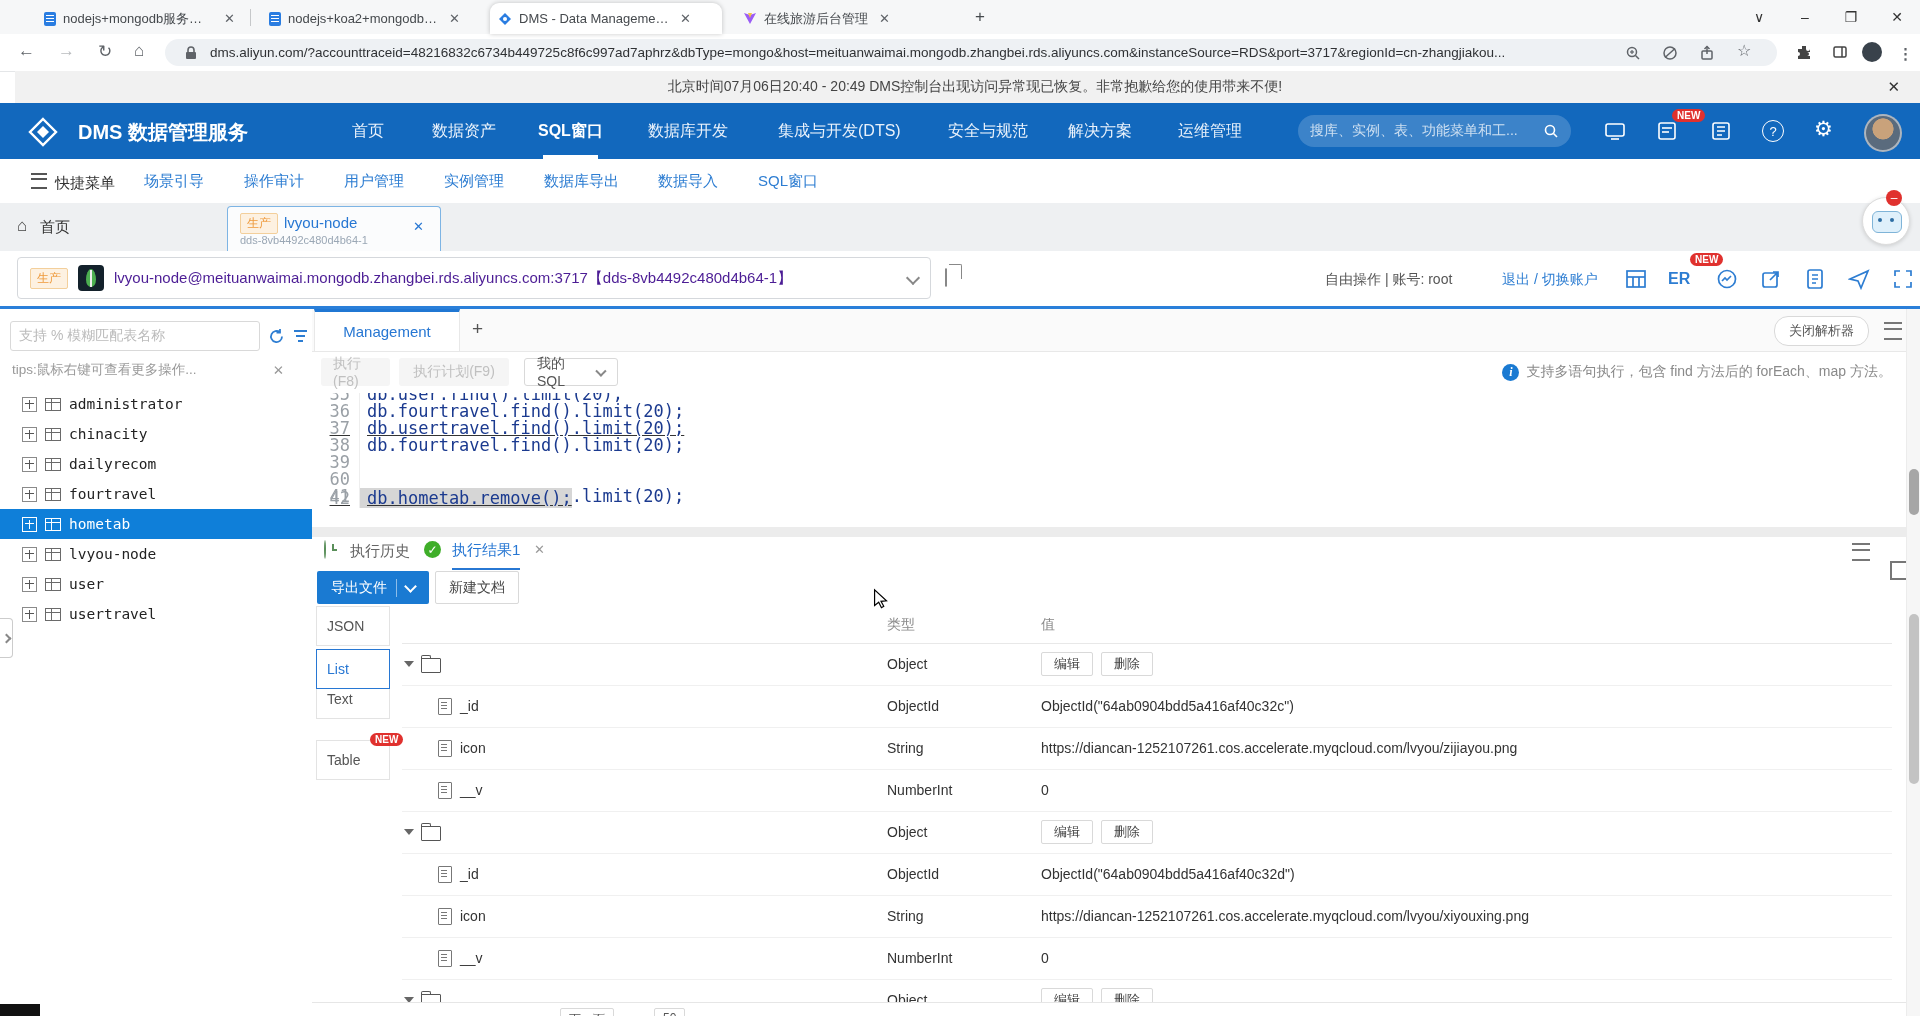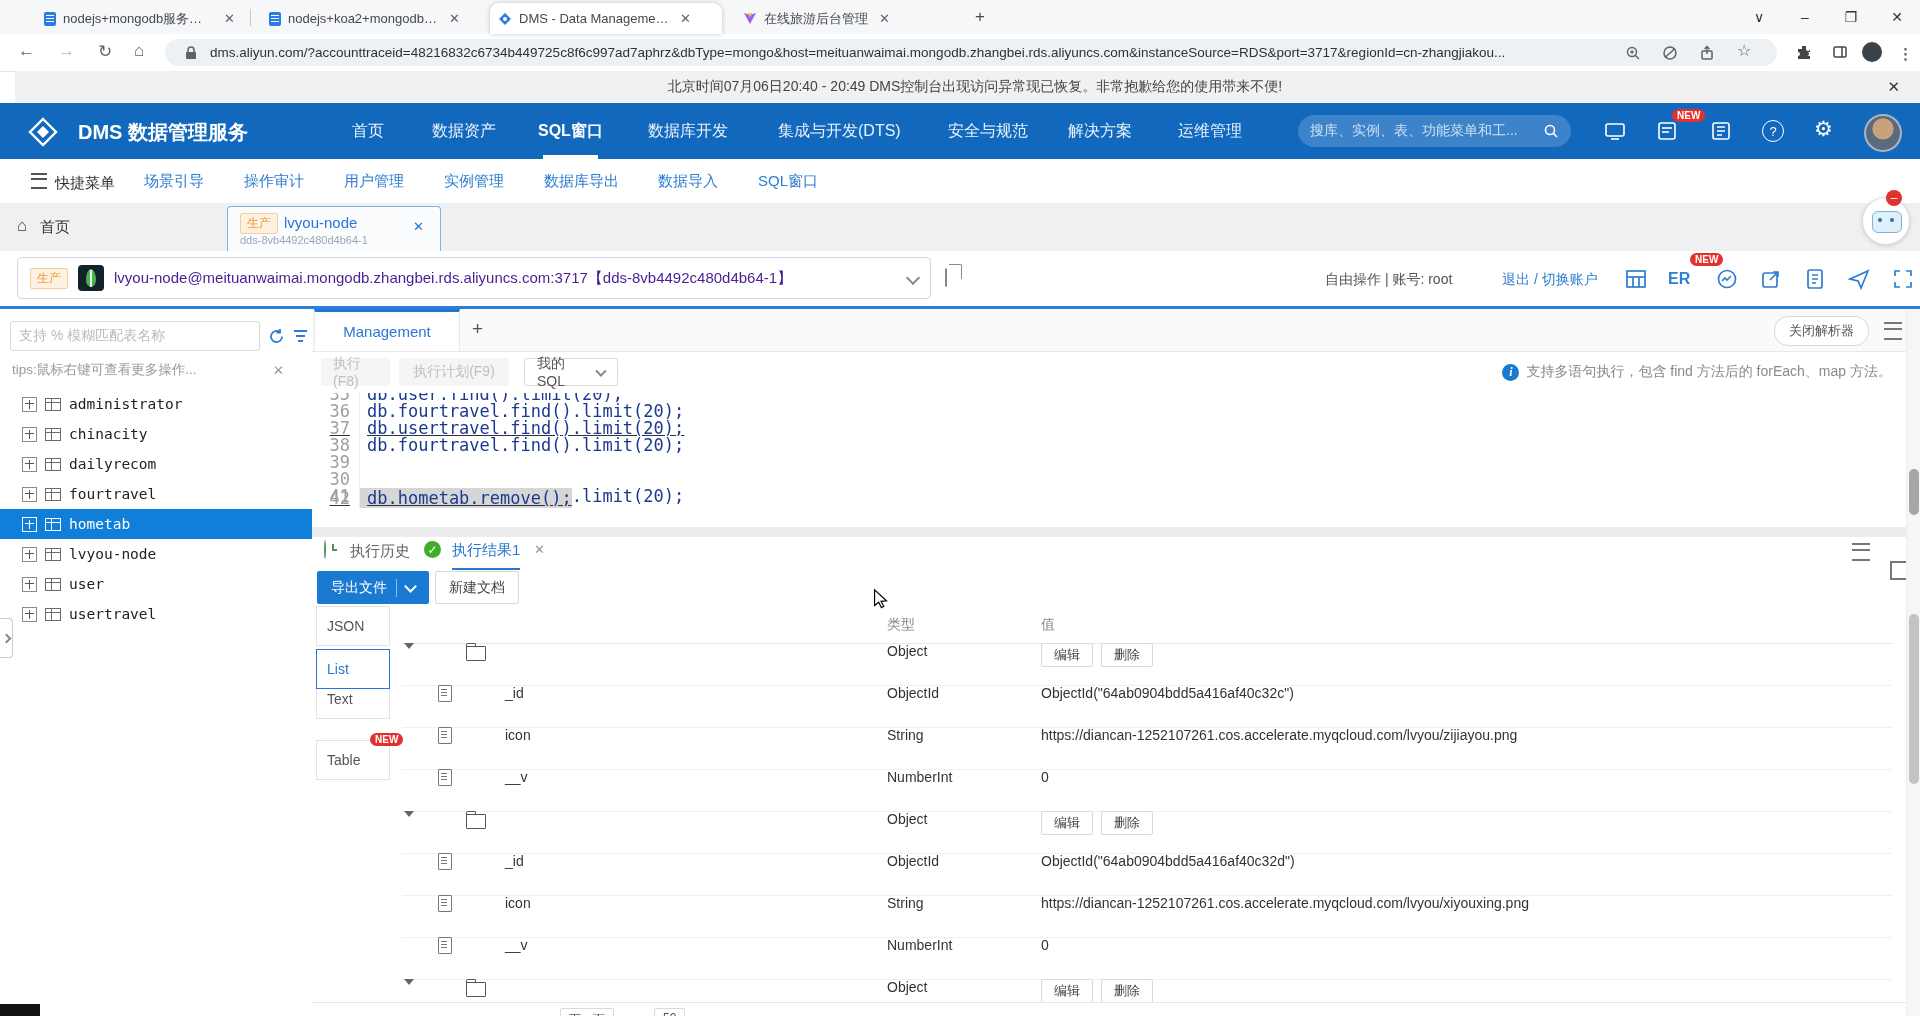--- a/index.html
+++ b/index.html
@@ -143,21 +143,21 @@
 
   
   .ftab{position:absolute;left:4px;width:74px;height:40px;border:1px solid #e3e3e3;background:#fff;
         display:flex;align-items:center;padding-left:10px;box-sizing:border-box;font-size:14px;color:#555;}
   .ftab.on{color:#2777d3;border-color:#2777d3;z-index:1;}
 
   
   #rtable{left:90px;top:297px;width:1490px;height:410px;}
   .rhead{position:absolute;top:0;left:0;width:100%;height:37px;border-bottom:1px solid #e8e8e8;
          color:#8a8a8a;font-size:14px;display:flex;align-items:center;}
-  .rrow{position:absolute;left:0;width:100%;height:42px;border-bottom:1px solid #f0f0f0;display:flex;align-items:flex-start;font-size:14px;color:#333;gap:45px;}
+  .rrow{position:absolute;left:0;width:100%;height:42px;border-bottom:1px solid #f0f0f0;display:flex;align-items:center;font-size:14px;color:#333;}
   .col-type{position:absolute;left:485px;}
   .col-val{position:absolute;left:639px;display:flex;align-items:center;gap:8px;}
   .tri{width:0;height:0;border-left:5px solid transparent;border-right:5px solid transparent;border-top:6px solid #666;margin-right:7px;}
   .folder{width:18px;height:13px;border:1.5px solid #555;border-radius:1px;position:relative;margin-top:3px;}
   .folder:before{content:"";position:absolute;left:-1px;top:-4px;width:8px;height:3px;border:1.5px solid #555;border-bottom:none;border-radius:2px 2px 0 0;}
   .docic{width:12px;height:15px;border:1.4px solid #777;border-radius:1px;position:relative;margin-right:8px;}
   .docic:before{content:"";position:absolute;left:2px;top:3px;width:6px;height:1.2px;background:#777;box-shadow:0 3px 0 #777,0 6px 0 #777;}
   .minibtn{border:1px solid #d9d9d9;background:#fff;border-radius:2px;font-size:13px;color:#444;
            padding:4px 12px;line-height:14px;}
   
@@ -463,21 +463,21 @@
         </div>
       <div class="cline" style="top:43px;">
           <span class="no">38</span>
           <span class="cd">db.fourtravel.find().limit(20);</span>
         </div>
       <div class="cline" style="top:60px;">
           <span class="no">39</span>
           <span class="cd"></span>
         </div>
       <div class="cline" style="top:77px;">
-          <span class="no">30</span>
+          <span class="no">60</span>
           <span class="cd"></span>
         </div>
       <div class="cline" style="top:94px;">
           <span class="no">41</span>
           <span class="cd">db.usertravel.find().limit(20);</span>
         </div>
       <div class="cline" style="top:96px;text-decoration:underline;">
           <span class="no">42</span>
           <span class="cd hl">db.hometab.remove();</span>
         </div>

